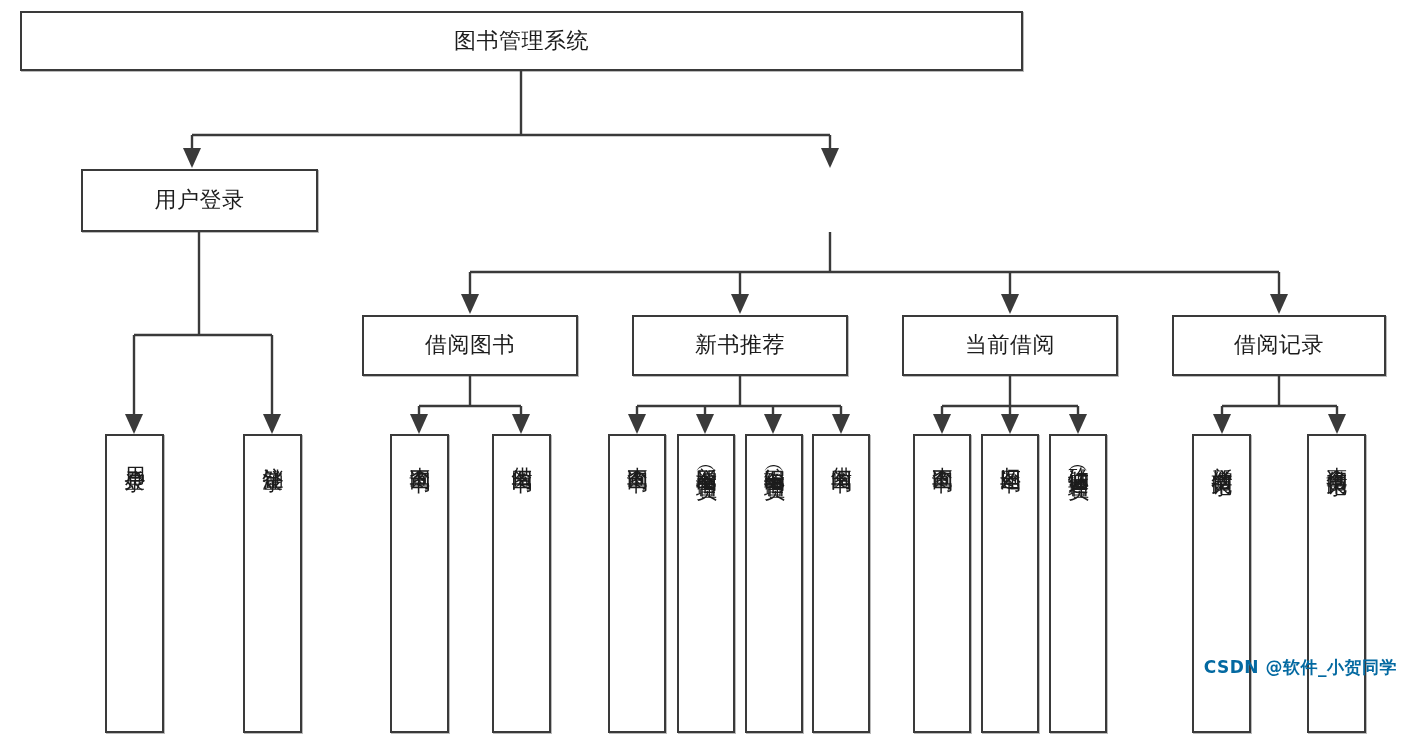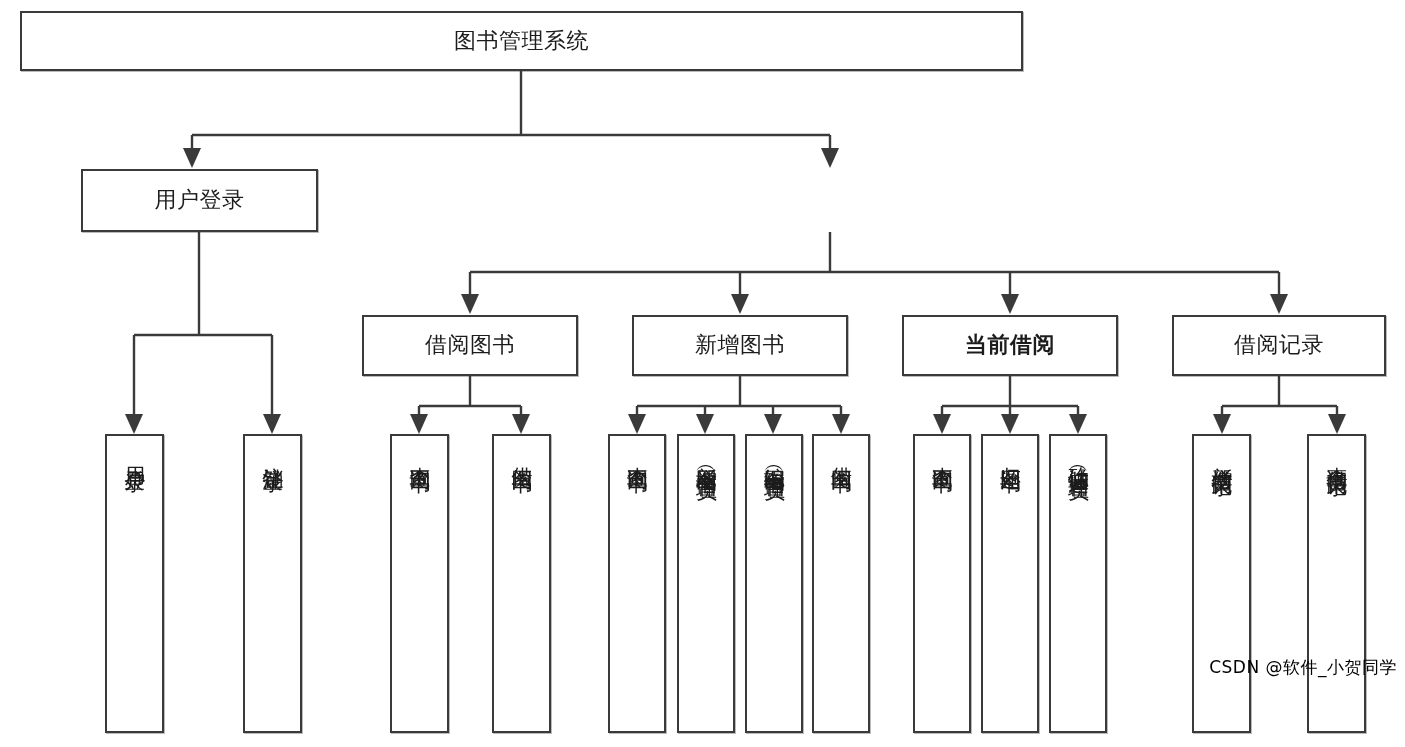--- a/index.html
+++ b/index.html
@@ -75,23 +75,24 @@
     fill: none;
   }
   .arrow-head {
     fill: #3a3a3a;
   }
   #watermark {
     position: absolute;
     right: 8px;
     bottom: 6px;
     font-size: 17px;
-    color: #000000;
+    color: #0369a1;
     letter-spacing: 0.5px;
     white-space: nowrap;
+    font-weight: bold;
   }
 </style>
 </head>
 <body>
 
 <div id="diagram-root">
 
   <svg class="connectors" viewBox="0 0 1405 747">
 
     <path class="conn" d="M 521 71 L 521 135"></path>
@@ -159,23 +160,23 @@
   </div>
 
   <div class="node-box" style="left:81px; top:169px; width:237px; height:63px;">
     <span class="node-label-h">用户登录</span>
   </div>
 
   <div class="node-box" style="left:362px; top:315px; width:216px; height:61px;">
     <span class="node-label-h">借阅图书</span>
   </div>
   <div class="node-box" style="left:632px; top:315px; width:216px; height:61px;">
-    <span class="node-label-h">新增图书</span>
-  </div>
-  <div class="node-box" style="left:902px; top:315px; width:216px; height:61px;font-weight:bold;">
+    <span class="node-label-h">新书推荐</span>
+  </div>
+  <div class="node-box" style="left:902px; top:315px; width:216px; height:61px;">
     <span class="node-label-h">当前借阅</span>
   </div>
   <div class="node-box" style="left:1172px; top:315px; width:214px; height:61px;align-items:center;">
     <span class="node-label-h">借阅记录</span>
   </div>
 
   <div class="node-box leaf-box" style="left:105px; top:434px; width:59px; height:299px;">
     <span class="leaf-inner">
         <span class="node-label-v">用户登录</span>
       </span>

